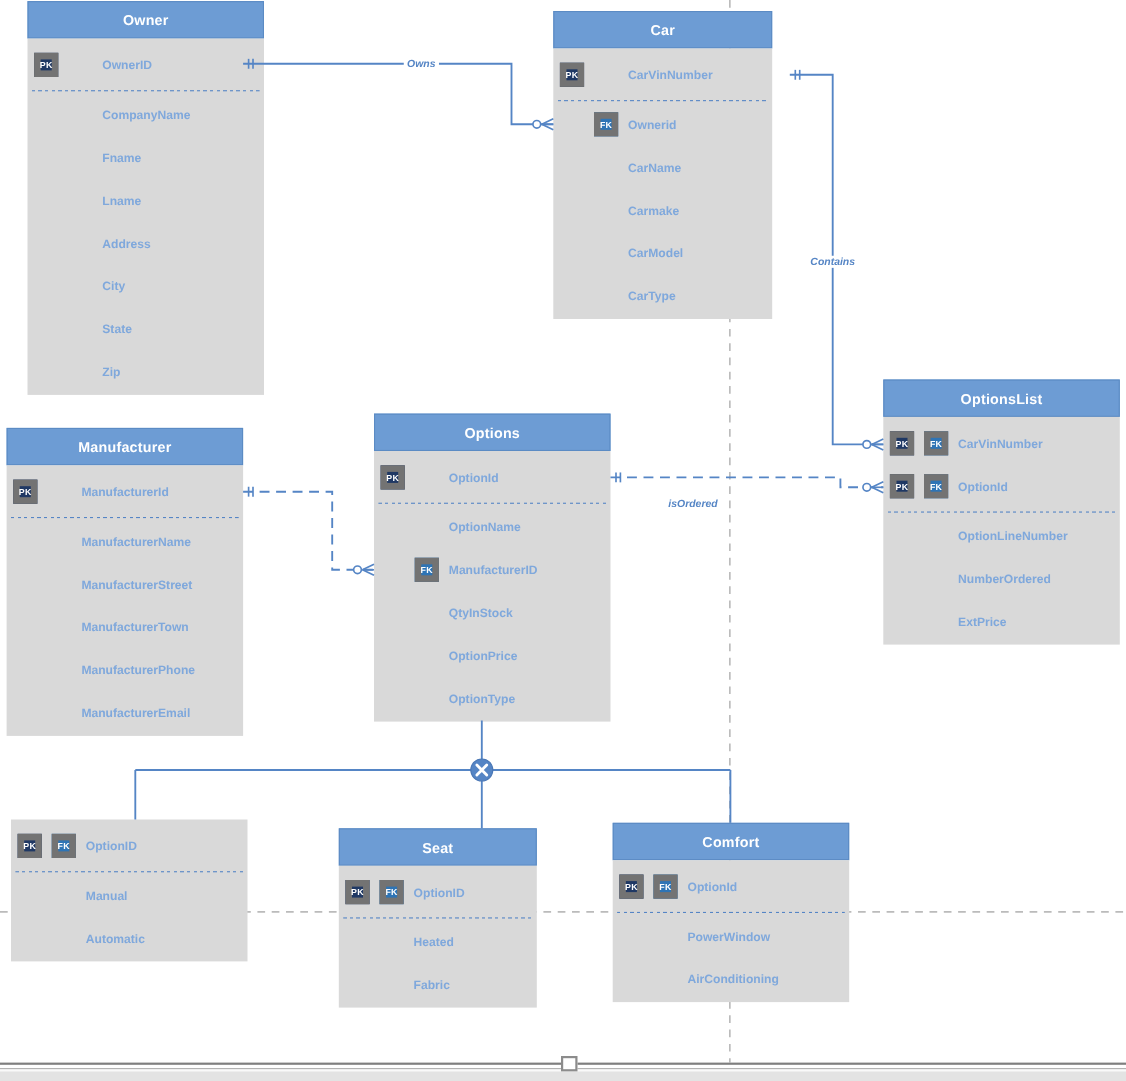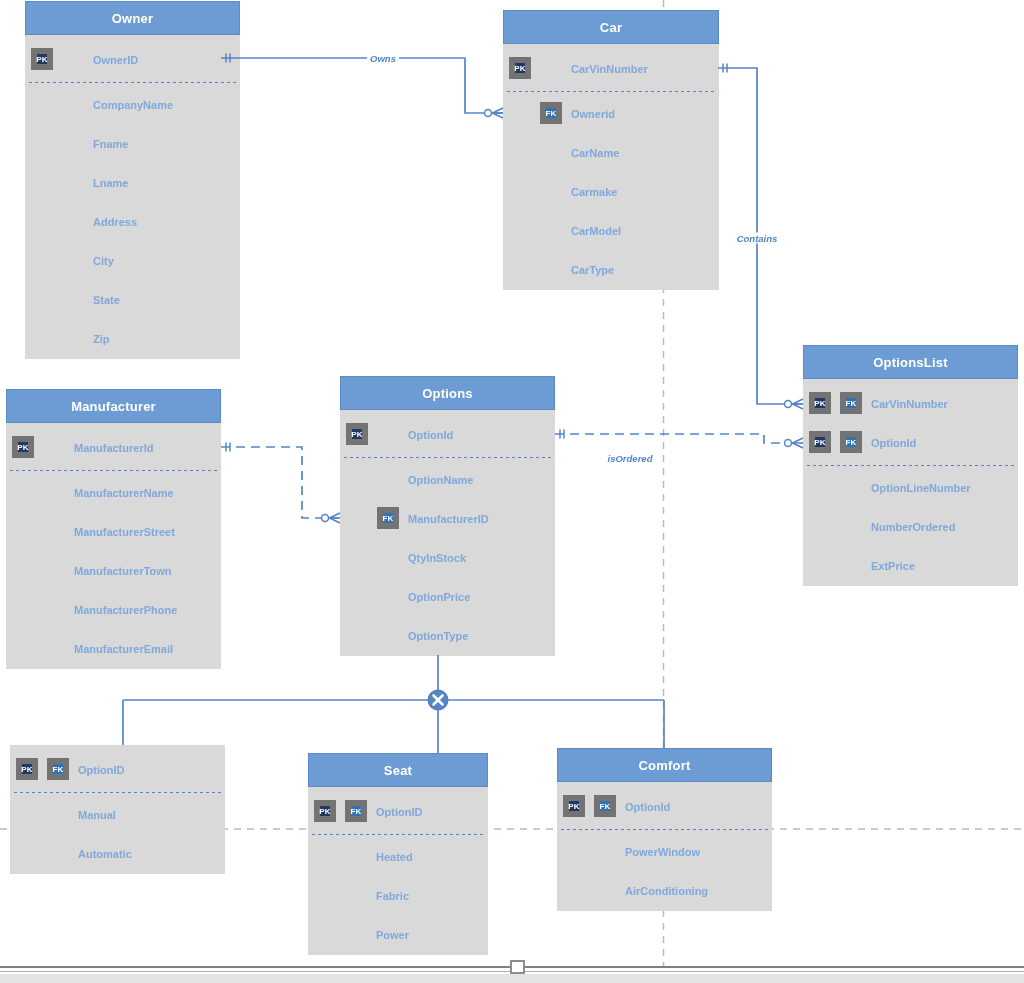--- a/index.html
+++ b/index.html
@@ -94,21 +94,21 @@
             <span class="flabel">City</span>
           </div>
           <div class="row">
             <span class="flabel">State</span>
           </div>
           <div class="row">
             <span class="flabel">Zip</span>
           </div>
         </div>
       </div>
-      <div class="entity" style="left: 503px; top: 10px; width: 216px;">
+      <div class="entity" style="left: 503px; top: 10px; width: 199px;">
         <div class="ehead">Car</div>
         <div class="ebody">
           <div class="row">
             <span class="badge pk">PK</span>
             <span class="flabel">CarVinNumber</span>
           </div>
           <div class="sep"></div>
           <div class="row">
             <span class="badge fk">FK</span>
             <span class="flabel">Ownerid</span>
@@ -226,23 +226,20 @@
             <span class="badge pk">PK</span>
             <span class="badge fk">FK</span>
             <span class="flabel">OptionID</span>
           </div>
           <div class="sep"></div>
           <div class="row">
             <span class="flabel">Heated</span>
           </div>
           <div class="row">
             <span class="flabel">Fabric</span>
-          </div>
-          <div class="row">
-            <span class="flabel">Power</span>
           </div>
         </div>
       </div>
       <div class="entity" style="left: 557px; top: 748px; width: 215px;">
         <div class="ehead">Comfort</div>
         <div class="ebody">
           <div class="row">
             <span class="badge pk">PK</span>
             <span class="badge fk">FK</span>
             <span class="flabel">OptionId</span>

